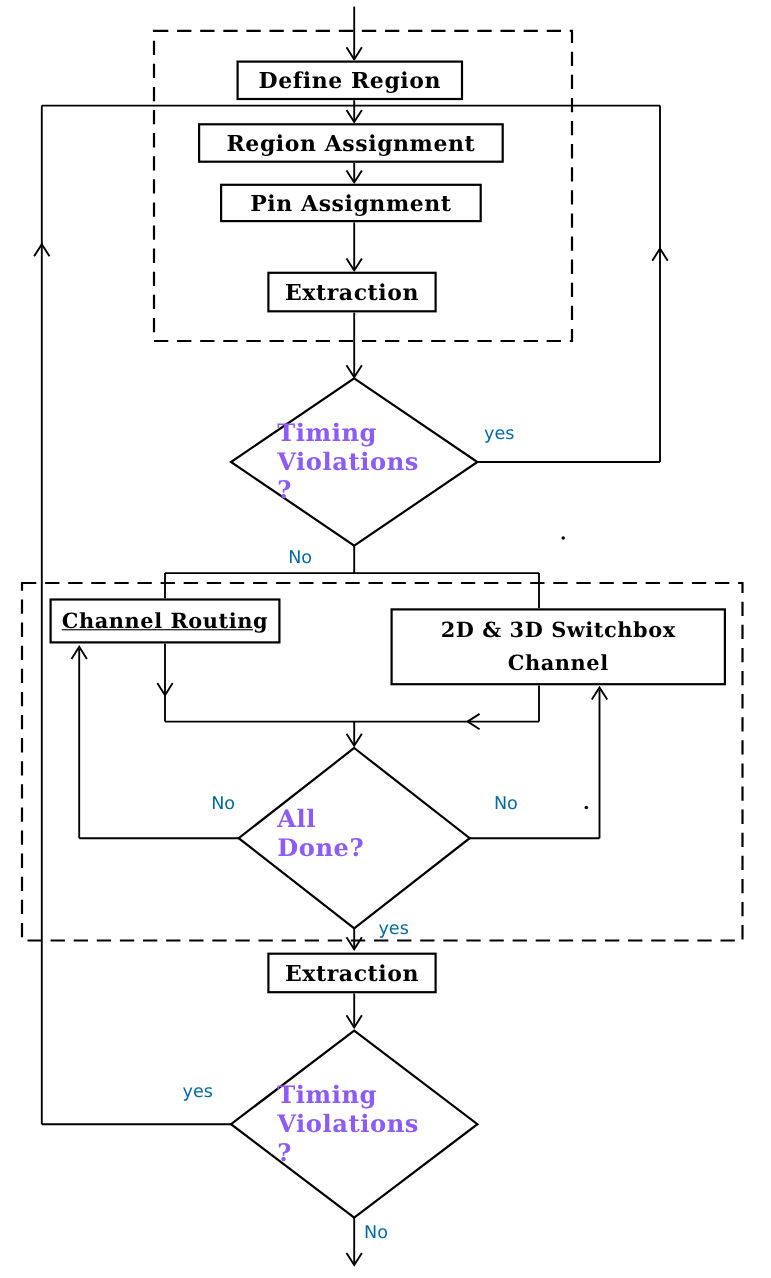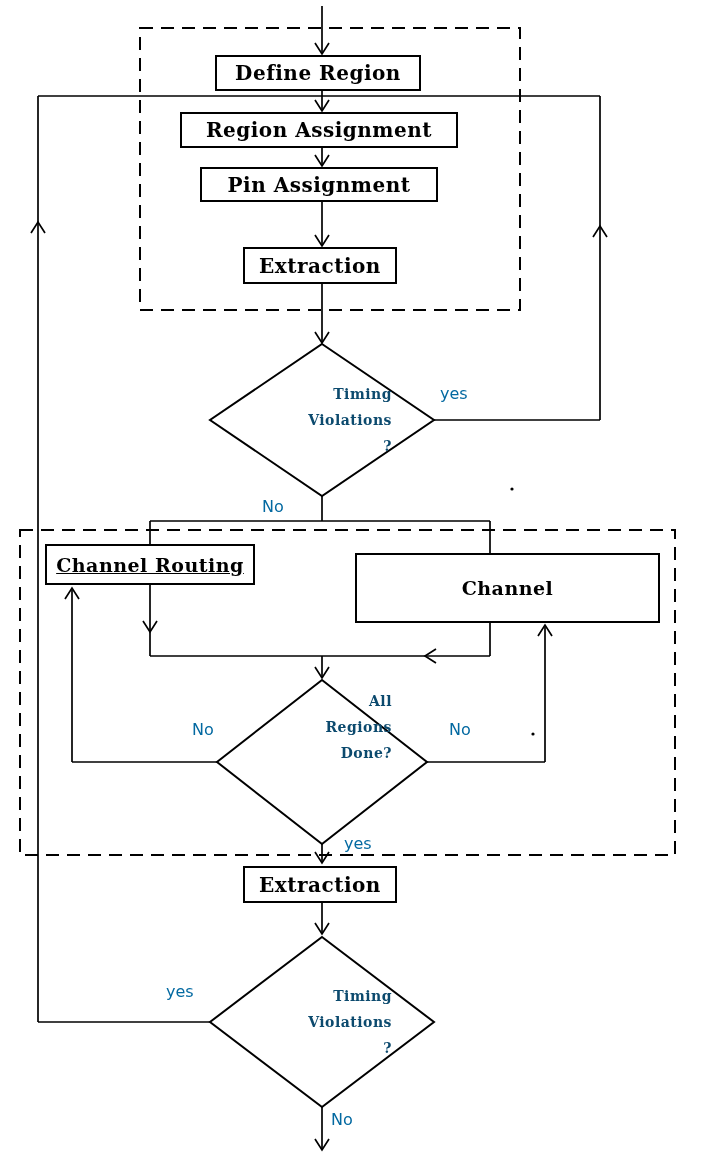--- a/index.html
+++ b/index.html
@@ -11,22 +11,22 @@
   #wires line, #wires polyline { stroke:#000; stroke-width:1.7; fill:none; }
   #wires polygon.diamond { fill:#fff; stroke:#000; stroke-width:2; }
   #wires rect.dashed { fill:none; stroke:#000; stroke-width:2; stroke-dasharray:13 8; }
   .node {
     position:absolute; background:#fff; border:2px solid #000; box-sizing:border-box;
     display:flex; flex-direction:column; align-items:center; justify-content:center;
     font-weight:bold; color:#000; text-align:center; letter-spacing:0.5px;
   }
   .node .txt { display:block; }
   .dtext {
-    position:absolute; text-align:right; font-weight:bold; color:#0c4a6e;
-    font-size:14px; line-height:26px; letter-spacing:0.5px;
+    position:absolute; text-align:left; font-weight:bold; color:#8b5cf6;
+    font-size:22px; line-height:26px; letter-spacing:0.5px;
   }
   .dtext span { display:block; }
   .elabel {
     position:absolute; font-family:"DejaVu Sans", sans-serif;
     font-size:16px; color:#0369a1;
   }
 </style>
 </head>
 <body>
 
@@ -104,36 +104,36 @@
 
   <div class="node" style="left:243px; top:247px; width:154px; height:37px; font-size:20px;">
     <span class="txt">Extraction</span>
   </div>
 
   <div class="node" style="left:45px; top:544px; width:210px; height:41px; font-size:19px;text-decoration:underline;">
     <span class="txt">Channel Routing</span>
   </div>
 
   <div class="node" style="left:355px; top:553px; width:305px; height:70px; font-size:19px; line-height:30px;">
+    <span class="txt">2D &amp; 3D Switchbox</span>
     <span class="txt">Channel</span>
   </div>
 
   <div class="node" style="left:243px; top:866px; width:154px; height:37px; font-size:20px;">
     <span class="txt">Extraction</span>
   </div>
 
   <div class="dtext" style="left:252px; top:381px; width:140px;">
     <span>Timing</span>
     <span>Violations</span>
     <span>?</span>
   </div>
 
-  <div class="dtext" style="left:252px; top:688px; width:140px;">
+  <div class="dtext" style="left:252px; top:732px; width:140px;">
     <span>All</span>
-    <span>Regions</span>
     <span>Done?</span>
   </div>
 
   <div class="dtext" style="left:252px; top:983px; width:140px;">
     <span>Timing</span>
     <span>Violations</span>
     <span>?</span>
   </div>
 
   <div class="elabel" style="left:440px; top:384px;">yes</div>

